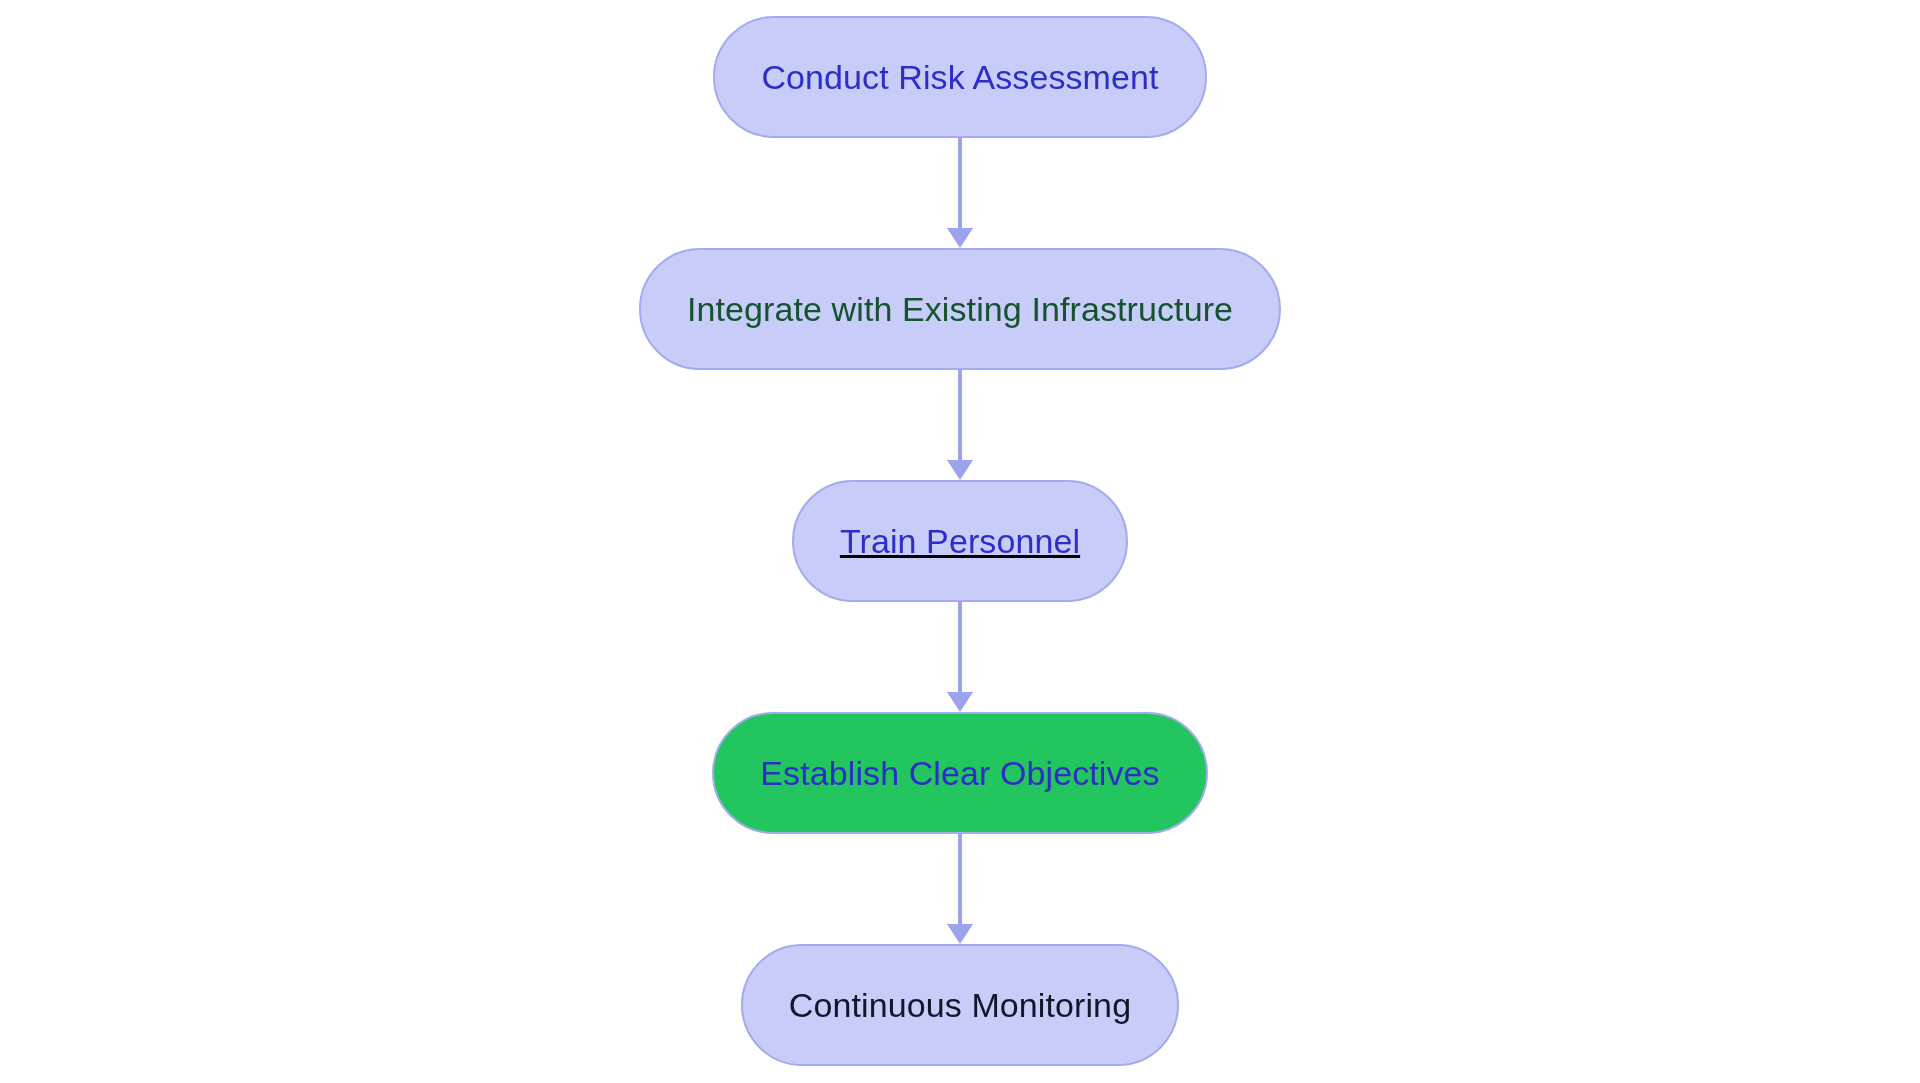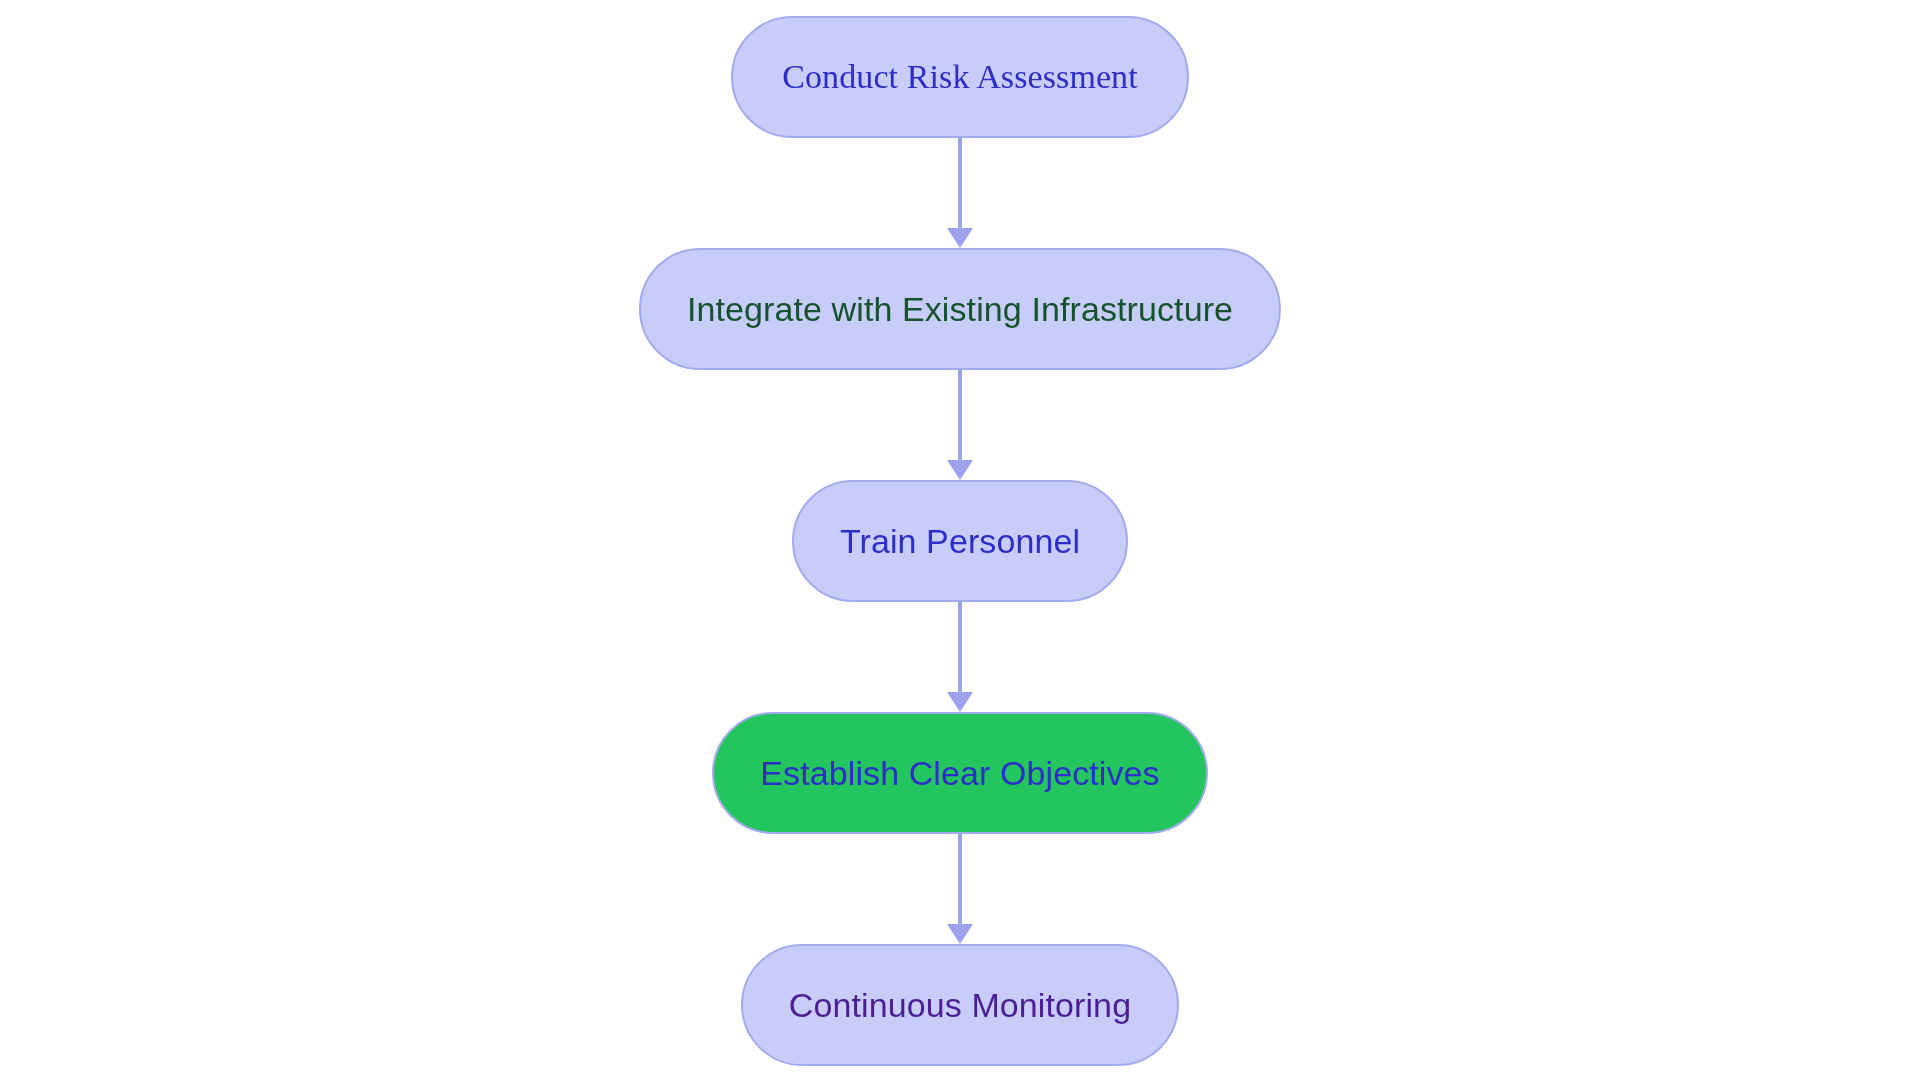--- a/index.html
+++ b/index.html
@@ -55,21 +55,21 @@
     font-weight: 400;
     color: #2d2dc8;
     letter-spacing: 0.1px;
     line-height: 1;
     user-select: none;
   }
 
   
   .node-w1 { min-width: 458px; }
   .node-w2 { min-width: 612px; }
-  .node-w3 { min-width: 302px; }
+  .node-w3 { min-width: 302px; text-decoration: underline; }
   .node-w4 { min-width: 458px; }
   .node-w5 { min-width: 408px; }
 
   
   .flow-connector {
     position: relative;
     width: 26px;
     display: flex;
     flex-direction: column;
     align-items: center;
@@ -100,21 +100,21 @@
 </style>
 </head>
 <body style="background: rgb(255, 255, 255);">
 
 <div id="flowchart-canvas" style="background: rgb(255, 255, 255);">
   <div class="flow-column">
 
     <div class="spacer-top"></div>
 
     <div class="flow-node node-w1" style="background: rgb(200, 204, 248); border-color: rgb(163, 171, 239);">
-      <span class="flow-node-label" style="color: rgb(45, 45, 200); font-family: Liberation Serif, serif;">Conduct Risk Assessment</span>
+      <span class="flow-node-label" style="color: rgb(45, 45, 200);">Conduct Risk Assessment</span>
     </div>
 
     <div class="flow-connector connector-1">
       <div class="connector-stem" style="background: rgb(155, 163, 238);"></div>
       <div class="connector-arrowhead" style="border-top-color: rgb(155, 163, 238);"></div>
     </div>
 
     <div class="flow-node node-w2" style="background: rgb(200, 204, 248); border-color: rgb(163, 171, 239);">
       <span class="flow-node-label" style="color: #14532d;">Integrate with Existing Infrastructure</span>
     </div>
@@ -136,17 +136,17 @@
     <div class="flow-node node-w4" style="background: #22c55e; border-color: rgb(163, 171, 239);">
       <span class="flow-node-label" style="color: rgb(45, 45, 200);">Establish Clear Objectives</span>
     </div>
 
     <div class="flow-connector connector-4">
       <div class="connector-stem" style="background: rgb(155, 163, 238);"></div>
       <div class="connector-arrowhead" style="border-top-color: rgb(155, 163, 238);"></div>
     </div>
 
     <div class="flow-node node-w5" style="background: rgb(200, 204, 248); border-color: rgb(163, 171, 239);">
-      <span class="flow-node-label" style="color: #4c1d95;">Continuous Monitoring</span>
+      <span class="flow-node-label" style="color: #0f172a;">Continuous Monitoring</span>
     </div>
 
   </div>
 </div>
 
 </body></html>

